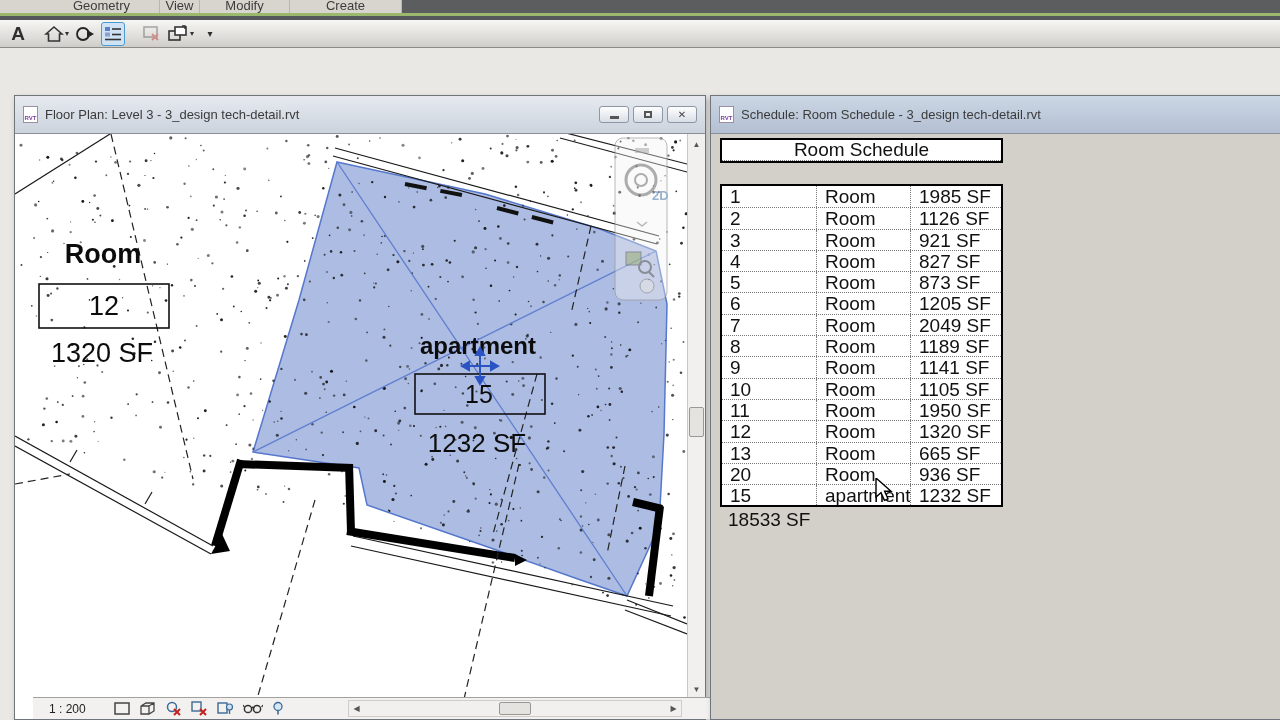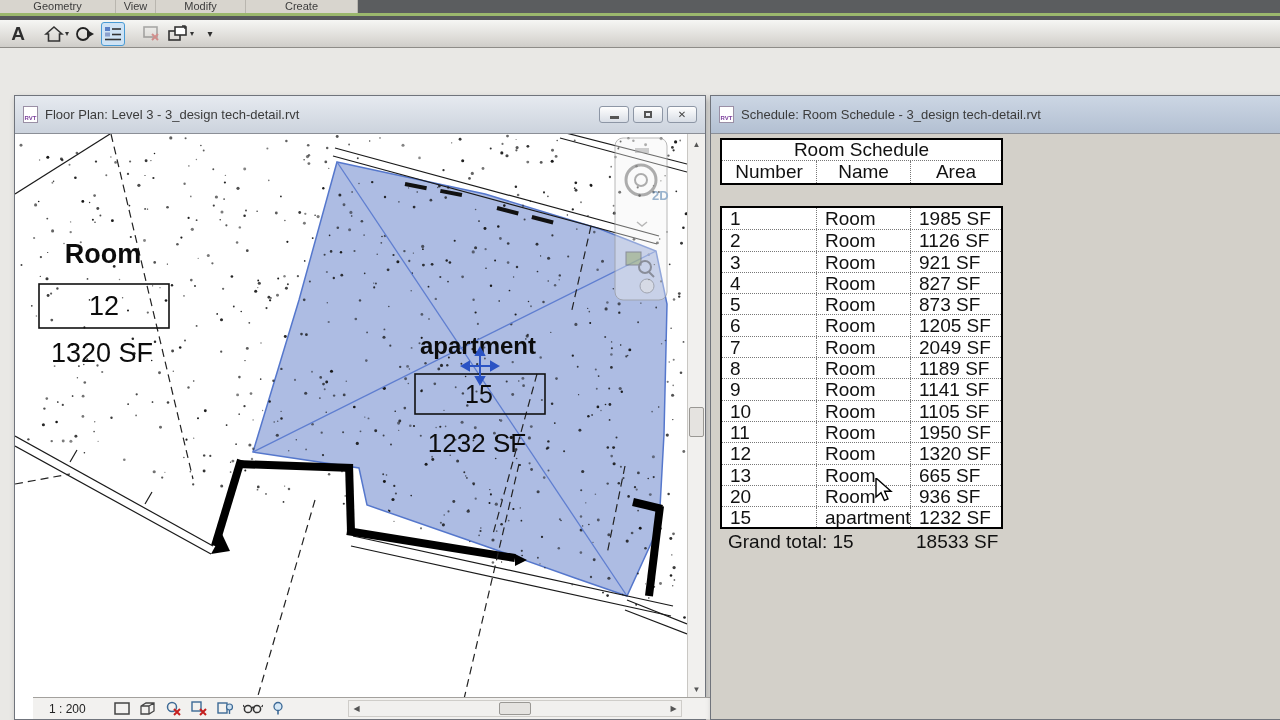--- a/index.html
+++ b/index.html
@@ -2,21 +2,21 @@
 <html><head>
 <meta charset="utf-8">
 <style>
   * { margin:0; padding:0; box-sizing:border-box; }
   html,body { width:1280px; height:720px; overflow:hidden;
     font-family:"Liberation Sans", sans-serif; background:#e9e8e5; }
   .stage { position:relative; width:1280px; height:720px; }
 
   
   .panel-labels { position:absolute; left:0; top:0; width:1280px; height:17px;
-    background:#d8d5ce; display:flex; font-size:11px; color:#3c3c3c; }
+    background:#d8d5ce; display:flex; font-size:13px; color:#3c3c3c;padding-left:44px; }
   .panel-lbl { display:flex; align-items:flex-start; justify-content:center;
     line-height:12px; border-right:1px solid #b9b6af; height:13px; }
   .panel-fill { flex:1; background:#5b5d5f; border:none; }
   .accent-line { position:absolute; left:0; top:13px; width:1280px; height:3px; background:#9bb86d; }
   .dark-strip { position:absolute; left:0; top:16px; width:1280px; height:4px; background:#55575a; }
   .qat { position:absolute; left:0; top:20px; width:1280px; height:28px;
     background:linear-gradient(#f6f6f4,#dcdad6 70%,#cfcdc9); border-bottom:1px solid #8e8c88;
     display:flex; align-items:center; gap:4px; padding-left:6px; }
   .tbtn { height:24px; min-width:24px; display:flex; align-items:center; justify-content:center;
     border-radius:3px; color:#2e2e2e; }
@@ -1041,25 +1041,20 @@
       <div class="rvt-icon">
           <span>RVT</span>
         </div>
       <div class="title-text">Schedule: Room Schedule - 3_design tech-detail.rvt</div>
 
     </div>
     <div class="sched-body">
       <div class="sched-table-wrap">
         <div class="sc-head">
           <div class="sc-title">Room Schedule</div>
-          <div class="sc-cols">
-            <div>Number</div>
-            <div>Name</div>
-            <div>Area</div>
-          </div>
         </div>
         <div class="sc-bodyblock">
 
             <div class="sched-row">
               <div class="c">1</div>
               <div class="c">Room</div>
               <div class="c">1985 SF</div>
             </div>
 
             <div class="sched-row">
@@ -1140,21 +1135,20 @@
               <div class="c">936 SF</div>
             </div>
 
             <div class="sched-row">
               <div class="c">15</div>
               <div class="c">apartment</div>
               <div class="c">1232 SF</div>
             </div>
           </div>
         <div class="sc-total">
-          <div class="lbl">Grand total: 15</div>
           <div class="val">18533 SF</div>
         </div>
       </div>
     </div>
   </div>
 
   <svg class="cursor" viewBox="0 0 22 26">
     <polygon points="1,0 1,19 6,14.6 9.4,22.4 13,20.8 9.6,13.2 16,13.2" fill="#fff" stroke="#000" stroke-width="1.4"></polygon>
   </svg>
 </div>

